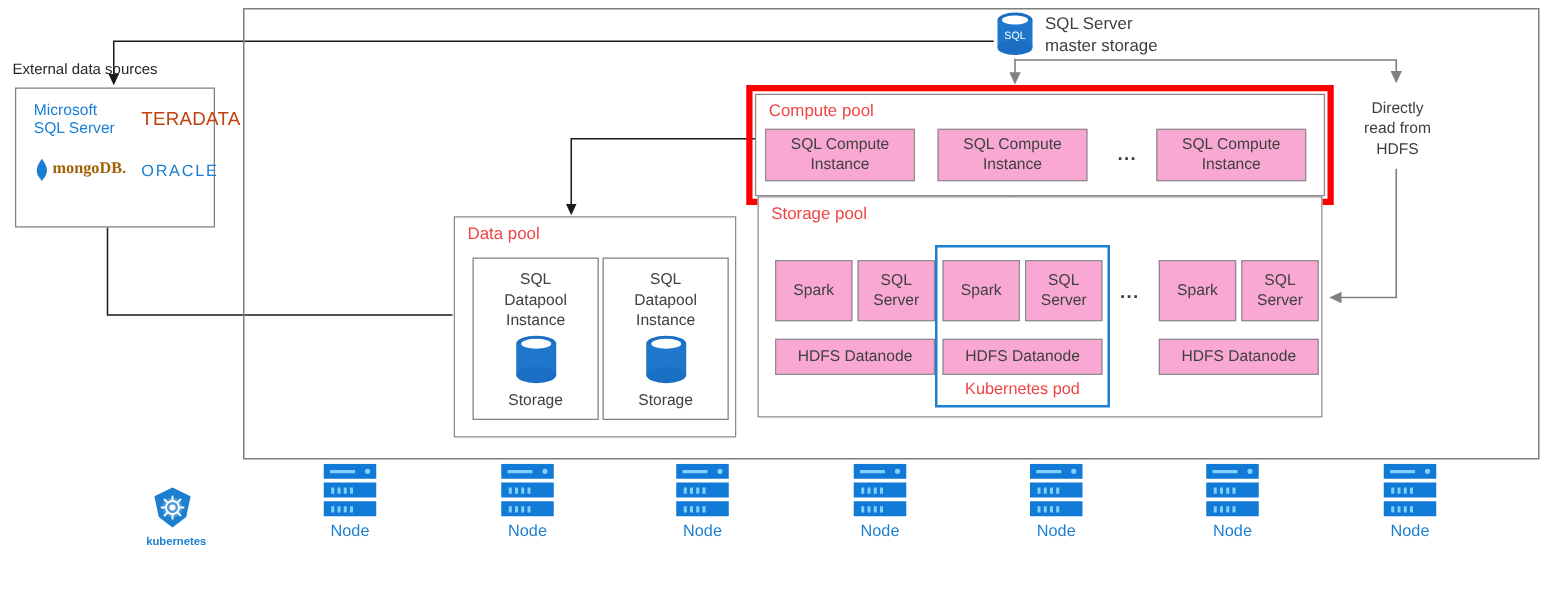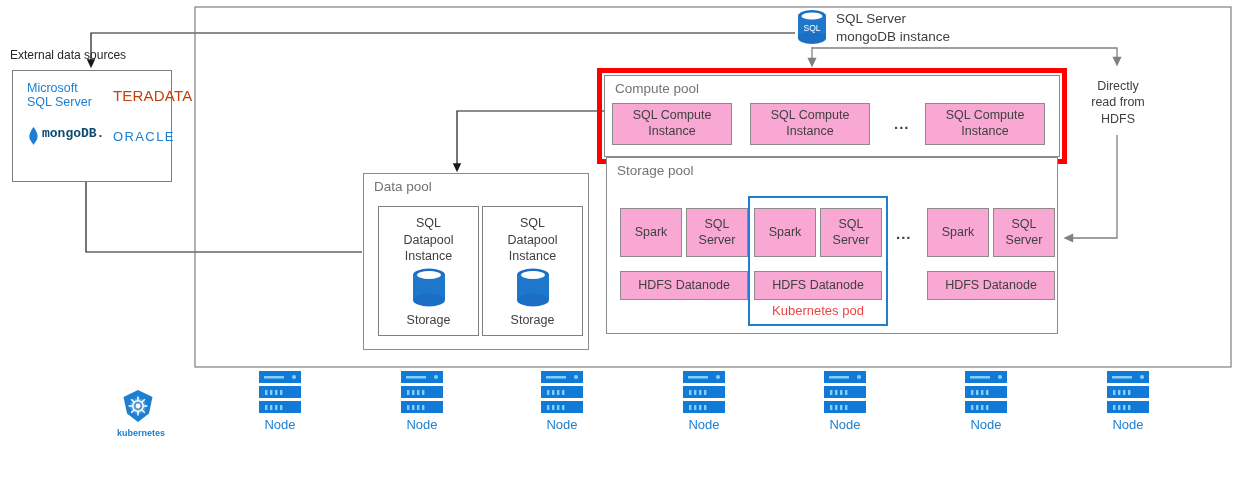--- a/index.html
+++ b/index.html
@@ -3,33 +3,33 @@
 <meta charset="utf-8">
 <style>
   html,body{margin:0;padding:0;background:#ffffff;}
   body{font-family:"Liberation Sans","DejaVu Sans",sans-serif;color:#404040;}
   #stage{position:relative;width:1234px;height:482px;overflow:hidden;background:#fff;}
   .abs{position:absolute;box-sizing:border-box;}
   svg#wires{position:absolute;left:0;top:0;width:1234px;height:482px;pointer-events:none;}
 
   .box{border:1px solid #7f7f7f;background:#fff;}
   .poolbox{border:1px solid #8c8c8c;background:#fff;}
-  .pool-title{position:absolute;left:10px;top:5px;font-size:13.5px;color:#737373;white-space:nowrap;text-align:right;}
+  .pool-title{position:absolute;left:10px;top:5px;font-size:13.5px;color:#ef4444;white-space:nowrap;text-align:right;}
   .cellbox{border:1px solid #8c8c8c;background:#f9a8d4;display:flex;align-items:center;
            justify-content:center;text-align:center;font-size:12.5px;color:#404040;line-height:1.25;}
   .redframe{border:5px solid #ff0000;background:transparent;}
   .kpod{border:2px solid #1c7fd0;background:transparent;}
   .kpod-label{position:absolute;width:100%;text-align:center;font-size:13px;color:#ef4444;}
   .ellip{position:absolute;font-size:15px;font-weight:bold;color:#404040;letter-spacing:1px;}
   .plain{position:absolute;font-size:12.5px;color:#404040;line-height:1.3;}
   .nodelabel{position:absolute;width:70px;text-align:center;font-size:13px;color:#1c7fd0;}
   .extlabel{position:absolute;font-size:12px;color:#262626;}
   .logo-ms{font-size:12.5px;color:#1a7fd4;line-height:1.12;font-weight:400;}
   .logo-tera{font-size:15px;color:#c2410c;letter-spacing:.2px;}
-  .logo-mongo{font-size:13px;color:#0c4a6e;font-family:Liberation Mono, monospace;font-weight:bold;}
+  .logo-mongo{font-size:13px;color:#a16207;font-family:Liberation Serif, serif;font-weight:bold;}
   .logo-oracle{font-size:13px;color:#1a7fd4;letter-spacing:1.4px;}
   .kube-text{position:absolute;width:90px;text-align:center;font-size:9px;font-weight:bold;color:#1c7fd0;}
   .persist{display:flex;align-items:center;justify-content:center;font-size:12.5px;color:#1c7fd0;
            border:1px solid #7f7f7f;background:#fff;}
   .sqltxt{position:absolute;font-size:13.5px;color:#404040;line-height:1.33;}
 </style>
 </head>
 <body>
 
 <div id="stage">
@@ -86,21 +86,21 @@
   <div class="abs" style="left:795px;top:8px;width:240px;height:44px;">
     <svg width="34" height="40" style="position:absolute;left:0;top:0;">
       <ellipse cx="17" cy="8" rx="14" ry="6" fill="#1a6fc4"></ellipse>
       <rect x="3" y="8" width="28" height="22" fill="#1f77cc"></rect>
       <ellipse cx="17" cy="30" rx="14" ry="6" fill="#1a6fc4"></ellipse>
       <ellipse cx="17" cy="8" rx="10.5" ry="3.6" fill="#ffffff"></ellipse>
       <text x="17" y="23" font-size="8.5" font-family="Liberation Sans, sans-serif" fill="#ffffff" text-anchor="middle">SQL</text>
     </svg>
     <div class="sqltxt" style="left:41px;top:2px;">
       <div>SQL Server</div>
-      <div>mongoDB instance</div>
+      <div>master storage</div>
     </div>
   </div>
 
   <div class="extlabel" style="left:10px;top:48px;">External data sources</div>
   <div class="abs box" style="left:12px;top:70px;width:160px;height:112px;">
     <div class="abs logo-ms" style="left:14px;top:10px;">
       <div>Microsoft</div>
       <div>SQL Server</div>
     </div>
     <div class="abs logo-tera" style="left:100px;top:16px;">TERADATA</div>

